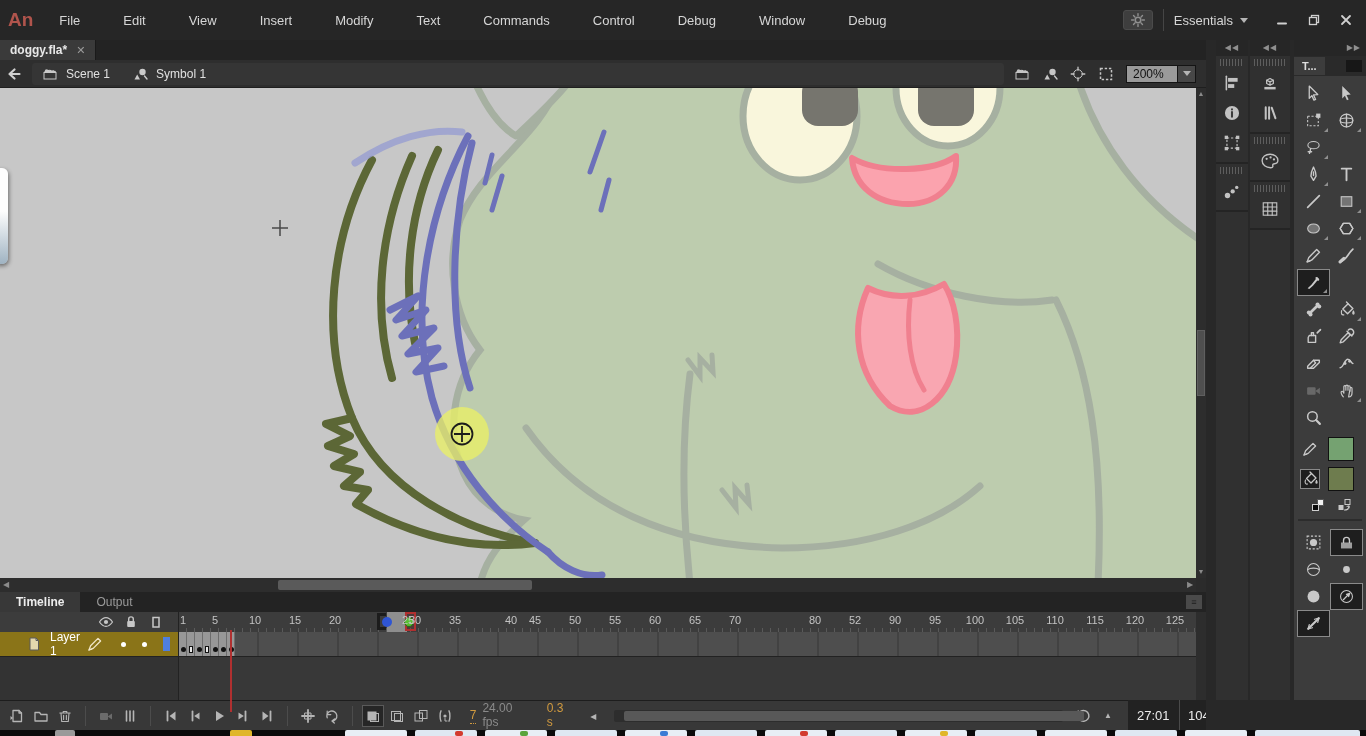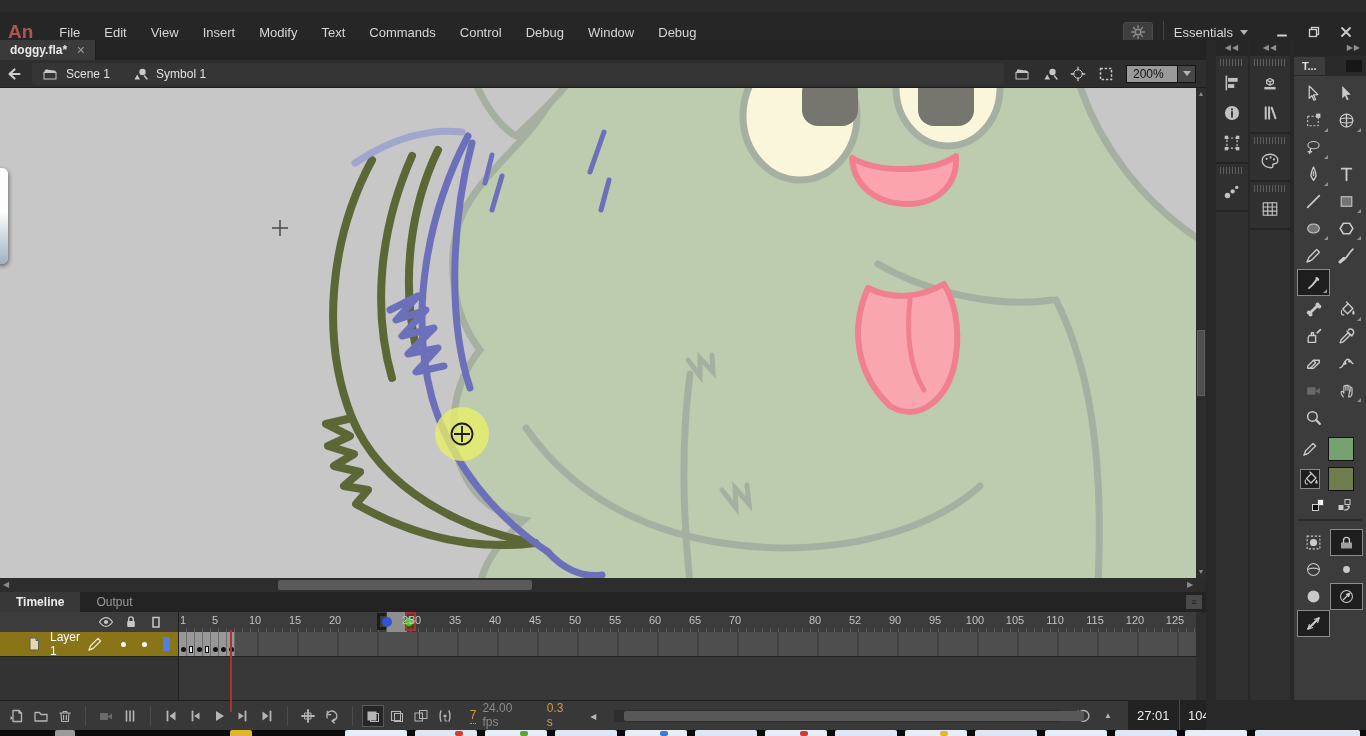--- a/index.html
+++ b/index.html
@@ -3,24 +3,24 @@
 <meta charset="utf-8">
 <style>
   * { margin:0; padding:0; box-sizing:border-box; }
   html,body { width:1366px; height:736px; overflow:hidden; background:#1a1a1a;
     font-family:"Liberation Sans", sans-serif; font-size:12px; color:#cfcfcf; }
   .app { position:absolute; inset:0; background:#2b2b2b; }
   .icon { display:inline-flex; align-items:center; justify-content:center; }
   .icon svg { display:block; }
 
   
-  .menubar { position:absolute; left:0; top:12px; width:1366px; height:40px; background:#262626;
+  .menubar { position:absolute; left:0; top:0; width:1366px; height:40px; background:#262626;
     display:flex; align-items:center; }
   .logo { color:#b0544c; font-weight:bold; font-size:19px; padding:0 14px 0 8px; letter-spacing:0; }
-  .menus { display:flex; gap:0;align-items:center; }
+  .menus { display:flex; gap:19px;align-items:center; }
   .menu-item { padding:4px 12px; color:#d6d6d6; font-size:13px; cursor:default; }
   .menubar-right { margin-left:auto; display:flex; align-items:center; gap:10px; padding-right:4px; }
   .gear-badge { width:30px; height:20px; background:#3e3e3e; border:1px solid #4b4b4b; border-radius:3px;
     color:#8f8f8f; display:flex; align-items:center; justify-content:center; }
   .vsep { width:1px; height:22px; background:#454545; }
   .workspace { display:flex; align-items:center; gap:7px; color:#d6d6d6; font-size:13px; padding-right:8px; }
   .chev { width:0; height:0; border-left:4px solid transparent; border-right:4px solid transparent; border-top:5px solid #b5b5b5; }
   .winbtns { display:flex; }
   .winbtn { width:32px; height:26px; display:flex; align-items:center; justify-content:center; color:#d0d0d0; }
 
@@ -362,21 +362,21 @@
       <div class="playhead-box"></div>
       <div class="onion-dot-cur"></div>
     <span class="ruler-num" style="left: -8px;">1</span>
         <span class="ruler-num" style="left: 24px;">5</span>
         <span class="ruler-num" style="left: 64px;">10</span>
         <span class="ruler-num" style="left: 104px;">15</span>
         <span class="ruler-num" style="left: 144px;">20</span>
         <span class="ruler-num" style="left: 184px; margin-left: 33px;">25</span>
         <span class="ruler-num" style="left: 224px;">30</span>
         <span class="ruler-num" style="left: 264px;">35</span>
-        <span class="ruler-num" style="left: 304px;">40</span>
+        <span class="ruler-num" style="left: 320px;">40</span>
         <span class="ruler-num" style="left: 344px;">45</span>
         <span class="ruler-num" style="left: 384px;">50</span>
         <span class="ruler-num" style="left: 424px;">55</span>
         <span class="ruler-num" style="left: 464px;">60</span>
         <span class="ruler-num" style="left: 504px;">65</span>
         <span class="ruler-num" style="left: 544px;">70</span>
         <span class="ruler-num" style="left: 584px; margin-top: 47px;">75</span>
         <span class="ruler-num" style="left: 624px;">80</span>
         <span class="ruler-num" style="left: 664px;">52</span>
         <span class="ruler-num" style="left: 704px;">90</span>

